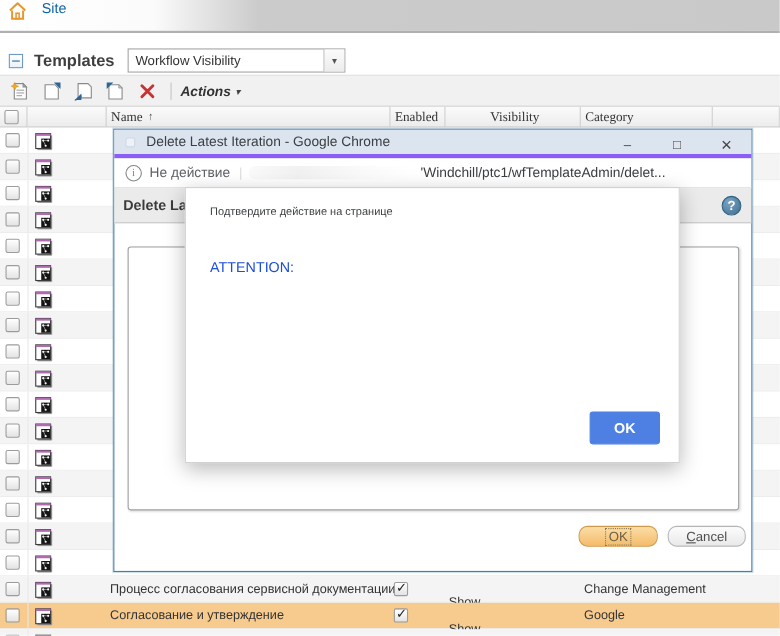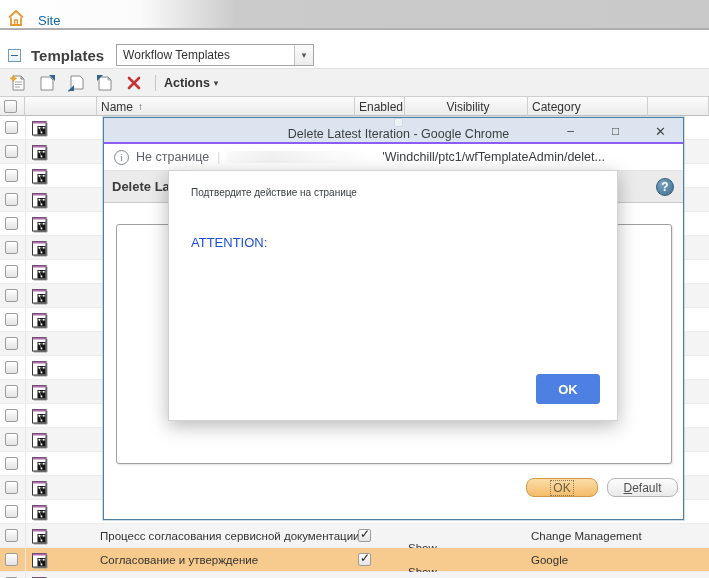--- a/index.html
+++ b/index.html
@@ -3,21 +3,21 @@
 <meta charset="utf-8">
 <style>
   * { margin:0; padding:0; box-sizing:border-box; }
   html,body { width:709px; height:578px; }
   body { font-family:"Liberation Sans", sans-serif; background:#fff; }
   #app { position:relative; width:709px; height:578px; overflow:hidden; background:#fff; }
 
   
   .topbar { position:absolute; left:0; top:0; width:709px; height:30px;
     background:linear-gradient(90deg,#ffffff 0px,#fbfbfb 140px,#cbcbcb 235px,#c9c9c9 100%);
-    border-bottom:2px solid #b0b0b0; display:flex; align-items:flex-end; }
+    border-bottom:2px solid #b0b0b0; display:flex; align-items:flex-start; }
   .home-ic { margin-left:6px; width:20px; height:20px; }
   .site-label { margin-left:12px; color:#0f66a6; font-size:13px; }
 
   
   .tplbar { position:absolute; left:0; top:42px; width:614px; height:26px; display:flex; align-items:center; }
   .expander { margin-left:8px; width:13px; height:13px; border:1px solid #6f9cbe;
     background:linear-gradient(#ffffff,#e9f1f8); position:relative; }
   .expander::after { content:""; position:absolute; left:2px; right:2px; top:5px; height:1px; background:#33678f; }
   .tpl-title { margin-left:10px; font-size:15px; font-weight:bold; color:#3f3f3f; }
   .dropdown { margin-left:12px; width:198px; height:22px; border:1px solid #a5a5a5; background:#fff;
@@ -25,27 +25,27 @@
   .dropdown .val { font-size:12px; color:#333; padding-left:6px; flex:1; }
   .dd-btn { width:19px; height:20px; border-left:1px solid #c2c2c2;
     background:linear-gradient(#fbfbfb,#ececec); display:flex; align-items:center; justify-content:center;
     font-size:9px; color:#555; }
 
   
   .toolbar { position:absolute; left:0; top:68px; width:709px; height:28px; background:#f1f1f1;
     border-top:1px solid #e2e2e2; display:flex; align-items:center; }
   .tool-ic { width:22px; height:20px; margin-left:7px; display:flex; align-items:center; justify-content:center; }
   .tb-sep { width:1px; height:16px; background:#c6c6c6; margin:0 8px 0 10px; }
-  .actions { display:flex; align-items:center; font-size:12.5px; color:#333; font-weight:bold; }
+  .actions { display:flex; align-items:center; font-size:12.5px; color:#333; font-weight:bold;font-style:italic; }
   .actions .caret { font-size:9px; margin-left:4px; color:#444; font-weight:normal; }
 
   
   .thead { position:absolute; left:0; top:96px; width:709px; height:20px;
     background:linear-gradient(#fbfbfb,#ececec); border-top:1px solid #cfcfcf; border-bottom:1px solid #bdbdbd;
-    font-size:12px; color:#333; }
+    font-size:12px; color:#333;font-family:Liberation Serif, serif; }
   .thead .hc { position:absolute; top:0; height:19px; display:flex; align-items:center; padding-left:4px;
     border-right:1px solid #cfcfcf; }
   .hc-check { left:0; width:25px; } .hc-icon { left:25px; width:72px; }
   .hc-name { left:97px; width:258px; } .hc-enabled { left:355px; width:50px; }
   .hc-vis { left:405px; width:123px;justify-content:center; } .hc-cat { left:528px; width:120px; }
   .hc-extra { left:648px; width:61px; border-right:none; }
   .sort-arrow { font-size:10px; color:#555; margin-left:5px; }
 
   #rows { position:absolute; left:0; top:116px; width:709px; height:462px; }
   .trow { position:relative; width:709px; height:24px; border-bottom:1px solid #ededed; background:#fff; }
@@ -59,21 +59,21 @@
   .cell-name { position:absolute; left:100px; top:0; height:24px; line-height:24px; font-size:11.5px; color:#333;
     white-space:nowrap; }
   .cell-en { position:absolute; left:358px; top:5px; }
   .cell-vis { position:absolute; left:408px; top:12px; height:24px; line-height:24px; font-size:11.5px; color:#333; }
   .cell-cat { position:absolute; left:531px; top:0; height:24px; line-height:24px; font-size:11.5px; color:#333; }
 
   
   .popup { position:absolute; left:103px; top:117px; width:581px; height:403px; background:#fff;
     border:1px solid #4c7fa2; box-shadow:0 0 0 1px rgba(120,160,190,.35); }
   .pp-titlebar { position:absolute; left:0; top:0; width:100%; height:26px; background:#dce5ef;
-    border-bottom:2px solid #8b5cf6; display:flex; align-items:center;flex-direction:column; }
+    border-bottom:4px solid #8b5cf6; display:flex; align-items:center; }
   .pp-fav { width:9px; height:9px; border-radius:2px; background:#eef2f7; border:1px solid #cdd8e3; margin-left:10px; }
   .pp-title { margin-left:10px; font-size:12.5px; color:#3c4043; }
   .pp-ctrls { position:absolute; right:0; top:0; height:26px; display:flex; align-items:center; }
   .pp-ctrl { width:45px; text-align:center; font-size:12px; color:#444; }
   .pp-ctrl.close-x { font-size:13px; }
 
   .pp-addr { position:absolute; left:0; top:26px; width:100%; height:27px; background:#fff;
     border-bottom:1px solid #e4e4e4; display:flex; align-items:center; }
   .info-ic { margin-left:10px; width:15px; height:15px; border:1px solid #80868b; border-radius:50%;
     color:#80868b; font-size:10px; line-height:13px; text-align:center; font-family:"Liberation Serif",serif; }
@@ -122,21 +122,21 @@
       <path d="M5 9.5 V17 H15 V9.5" fill="none" stroke="#e8962e" stroke-width="1.8"></path>
       <rect x="8.6" y="12" width="2.8" height="5" fill="none" stroke="#e8962e" stroke-width="1.4"></rect>
     </svg>
     <span class="site-label">Site</span>
   </div>
 
   <div class="tplbar">
     <span class="expander"></span>
     <span class="tpl-title">Templates</span>
     <div class="dropdown">
-      <span class="val">Workflow Templates</span>
+      <span class="val">Workflow Visibility</span>
       <span class="dd-btn">▾</span>
     </div>
   </div>
 
   <div class="toolbar">
     <span class="tool-ic">
       <svg width="20" height="20" viewBox="0 0 20 20">
         <path d="M5 3 h8 l3 3 v11 h-11 z" fill="#fdfdfd" stroke="#8a8a8a"></path>
         <path d="M13 3 l3 3 h-3 z" fill="#c9d6e4" stroke="#8a8a8a"></path>
         <path d="M7 9 h7 M7 11.5 h7 M7 14 h5" stroke="#9a9a9a" stroke-width="0.9"></path>
@@ -516,35 +516,35 @@
       <span class="pp-fav"></span>
       <span class="pp-title">Delete Latest Iteration - Google Chrome</span>
       <span class="pp-ctrls">
         <span class="pp-ctrl">–</span>
         <span class="pp-ctrl">□</span>
         <span class="pp-ctrl close-x">✕</span>
       </span>
     </div>
     <div class="pp-addr">
       <span class="info-ic">i</span>
-      <span class="addr-sec">Не странице</span>
+      <span class="addr-sec">Не действие</span>
       <span class="addr-div">|</span>
       <span class="addr-redact"></span>
       <span class="addr-url">'Windchill/ptc1/wfTemplateAdmin/delet...</span>
     </div>
     <div class="pp-pagehead">
       <span class="pp-pagetitle">Delete La</span>
       <span class="help-ic">?</span>
     </div>
     <div class="pp-contentbox"></div>
     <div class="wc-btn wc-ok">
       <span class="lbl">OK</span>
     </div>
     <div class="wc-btn wc-cancel">
-      <span class="lbl">Default</span>
+      <span class="lbl">Cancel</span>
     </div>
   </div>
 
   <div class="jsdialog">
     <div class="jd-title">Подтвердите действие на странице</div>
     <div class="jd-attention">ATTENTION:</div>
     <div class="jd-ok">OK</div>
   </div>
 
 </div>

